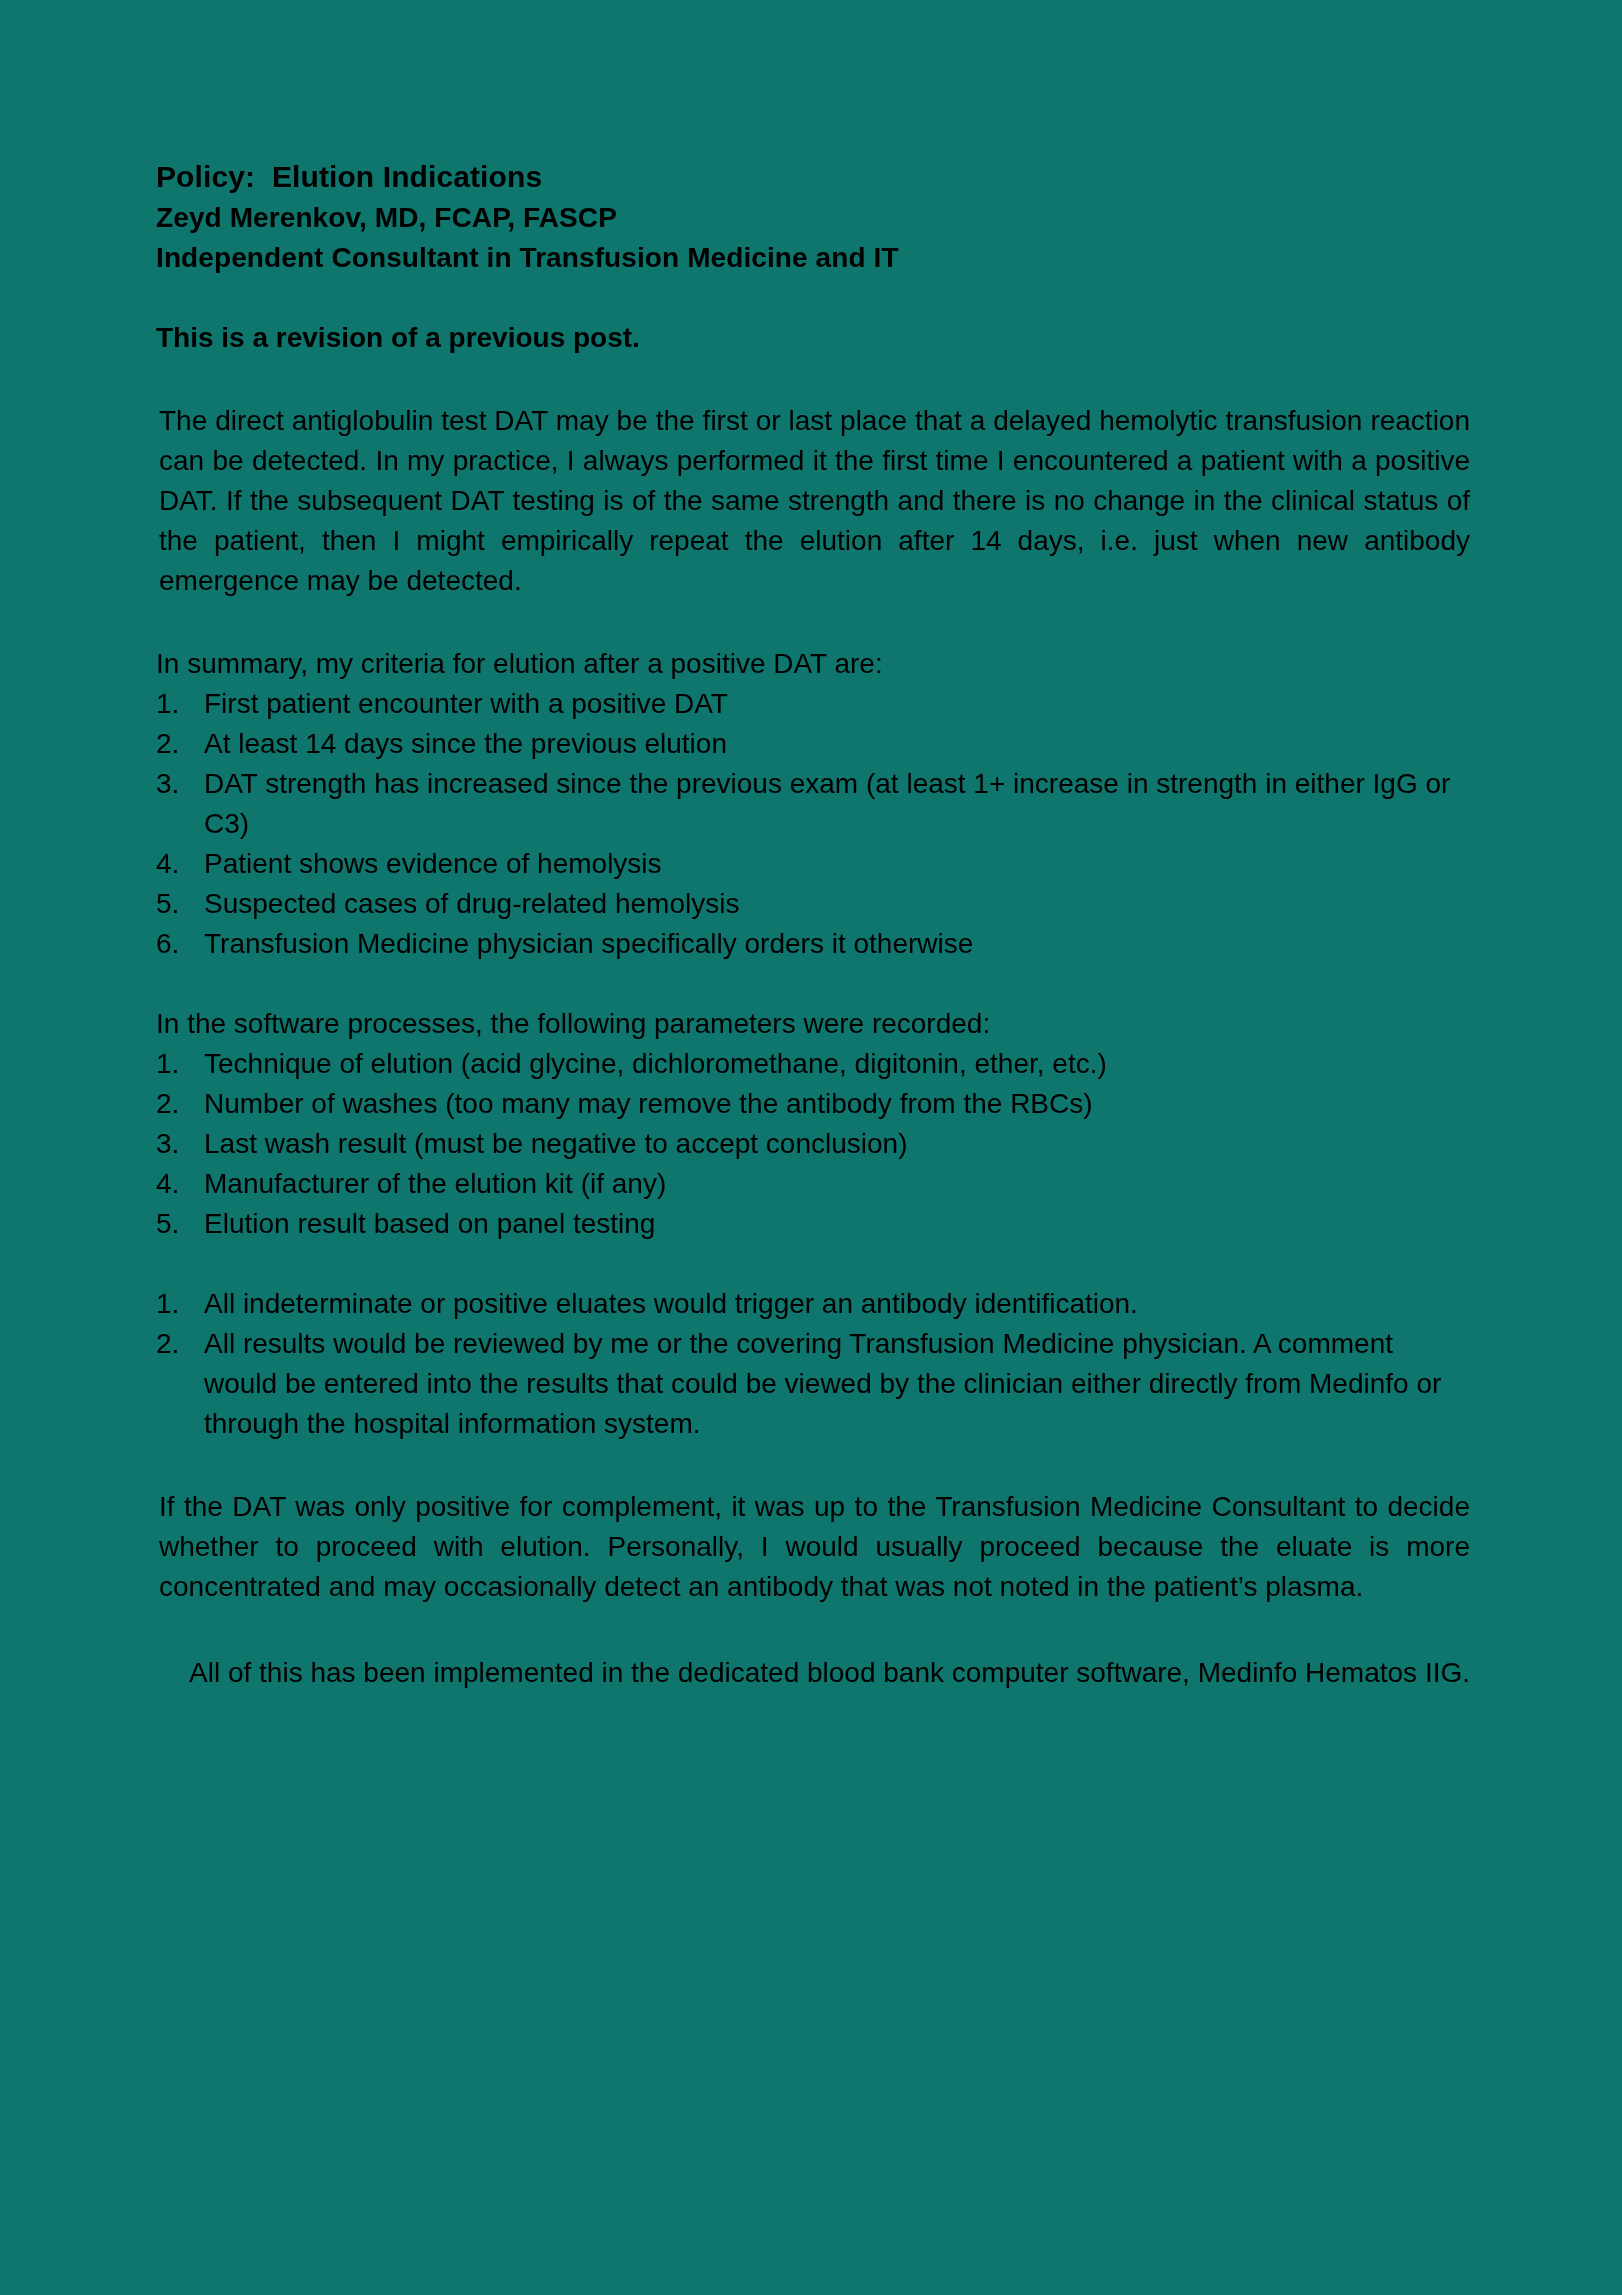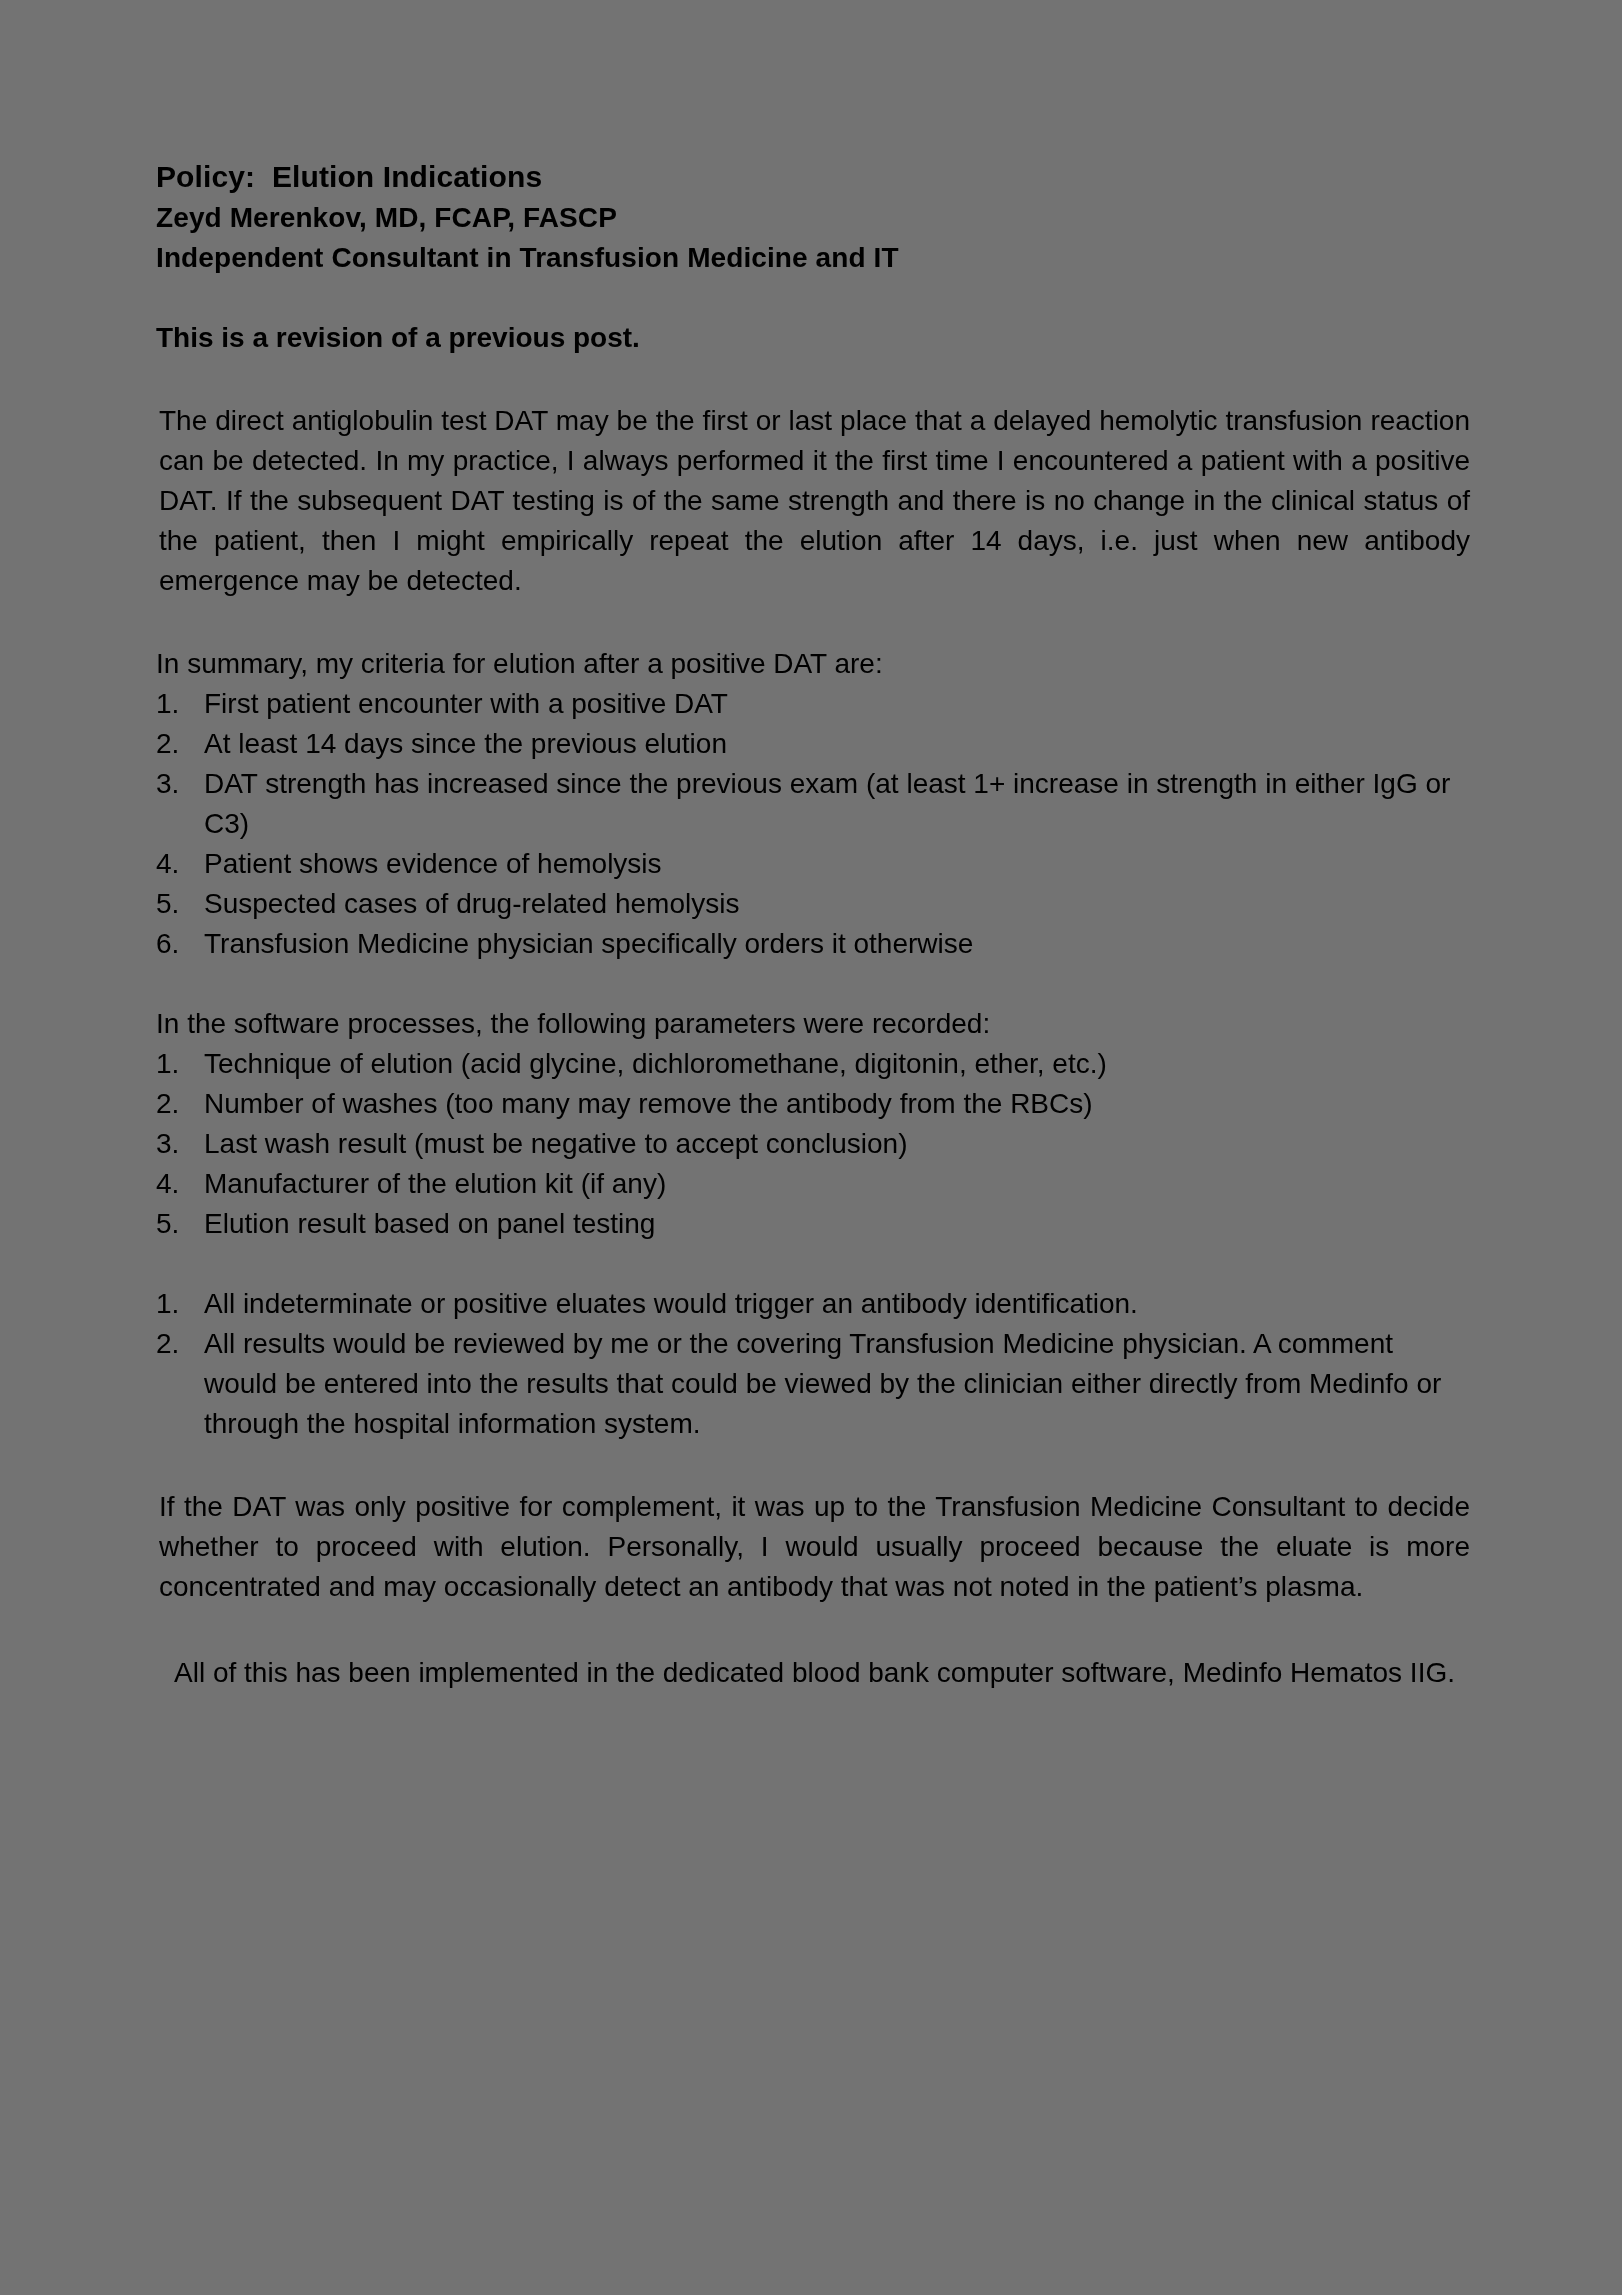--- a/index.html
+++ b/index.html
@@ -9,21 +9,21 @@
     background: #ffffff;
   }
   body {
     font-family: "Liberation Sans", sans-serif;
     color: #000000;
   }
   .page {
     position: relative;
     width: 1623px;
     height: 2295px;
-    background: #737373;
+    background: #0f766e;
     box-sizing: border-box;
     padding: 156px 151px 0 156px;
     overflow: hidden;
   }
   .doc {
     width: 1317px;
     font-size: 28px;
     line-height: 40px;
   }
   .heading-block {
@@ -48,21 +48,21 @@
     margin: 0;
   }
   p.body-para {
     margin: 3px;
     font-size: 28px;
     line-height: 40px;
     text-align: justify;
     text-justify: inter-word;
   }
   p.body-para.noj {
-    text-align: center;
+    text-align: right;
   }
   .lead-line {
     font-size: 28px;
     line-height: 40px;
     margin: 0;
   }
   ol.num-list {
     margin: 0;
     padding: 0;
     list-style: none;

